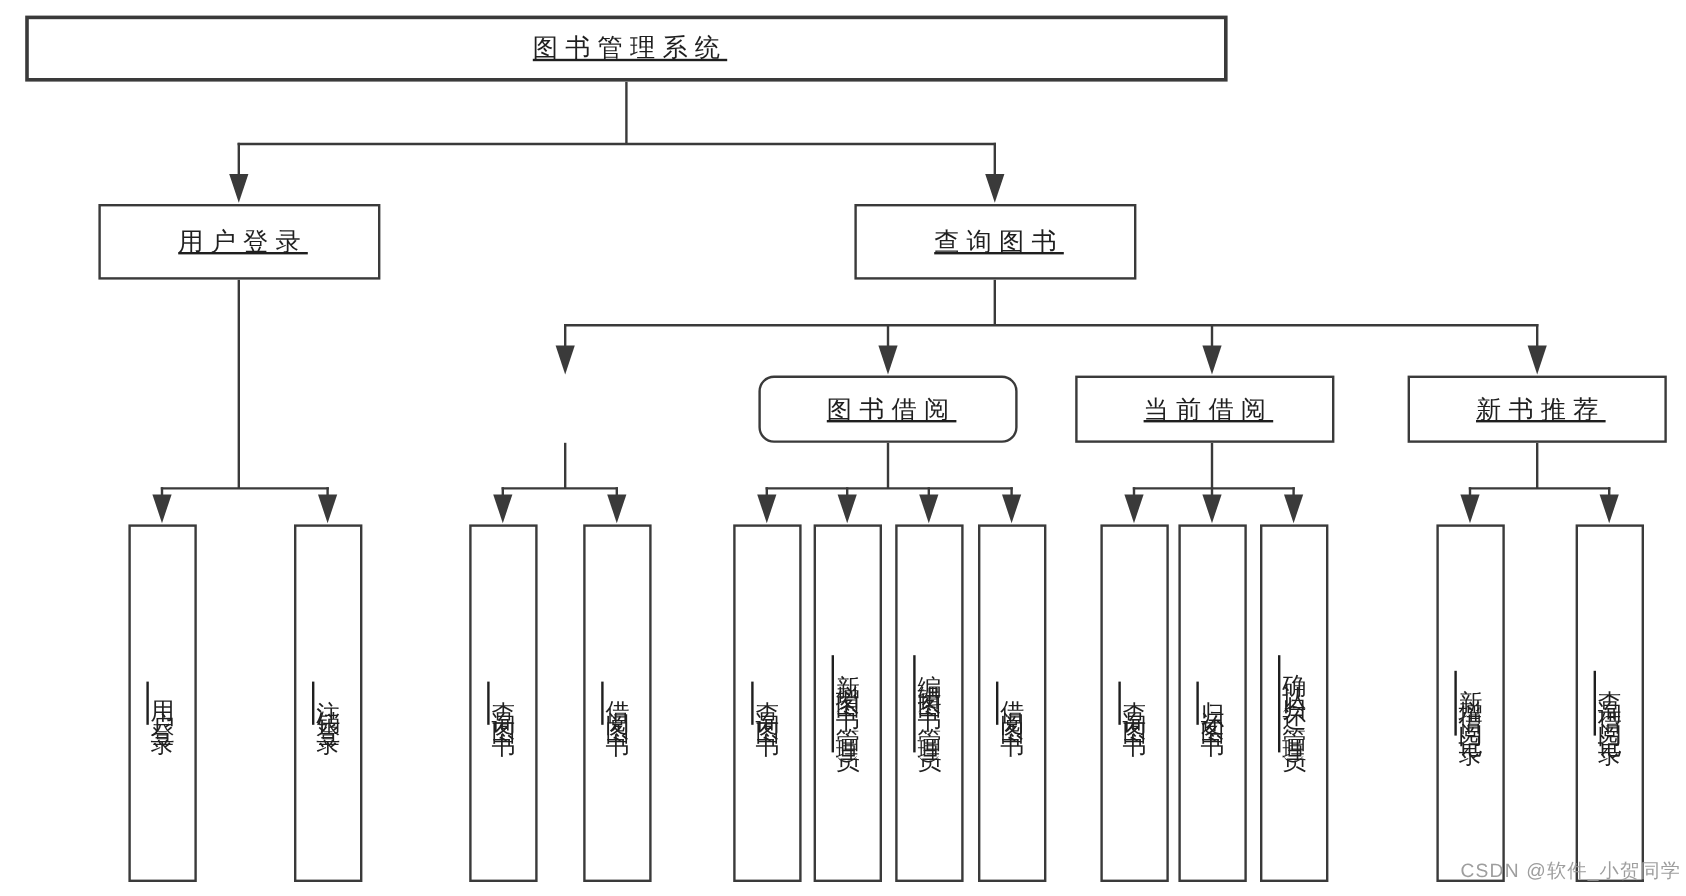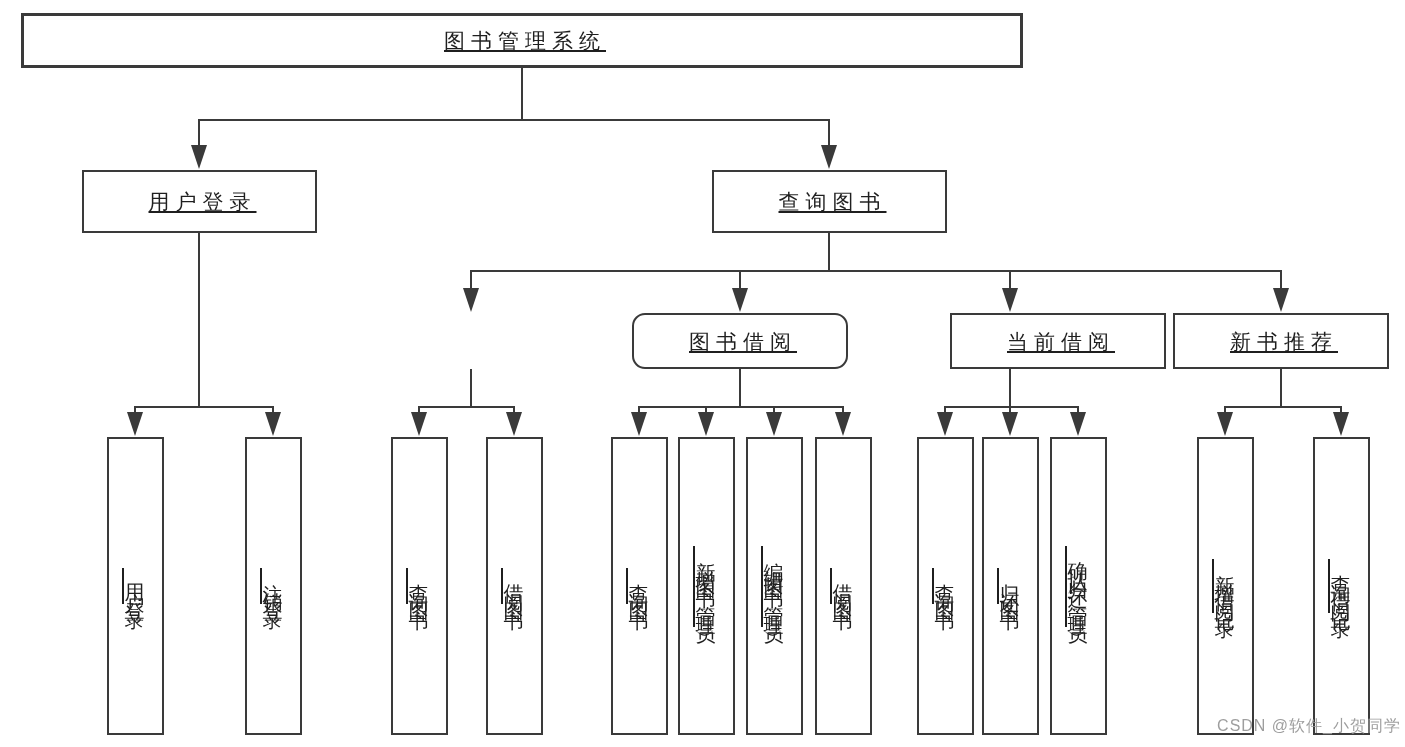--- a/index.html
+++ b/index.html
@@ -152,21 +152,21 @@
   <div class="node branch-node" style="left:82px;">
     <span class="hlabel">用户登录</span>
   </div>
   <div class="node branch-node" style="left:712px;">
     <span class="hlabel">查询图书</span>
   </div>
 
   <div class="node module-node" style="left:632px;border-radius:13px;">
     <span class="hlabel">图书借阅</span>
   </div>
-  <div class="node module-node" style="left:950px;text-align:right;">
+  <div class="node module-node" style="left:896px;text-align:right;">
     <span class="hlabel">当前借阅</span>
   </div>
   <div class="node module-node" style="left:1173px;">
     <span class="hlabel">新书推荐</span>
   </div>
 
   <div class="node leaf-node" style="left:106.5px;">
     <span class="vlabel">用户登录</span>
   </div>
   <div class="node leaf-node" style="left:244.5px;">

